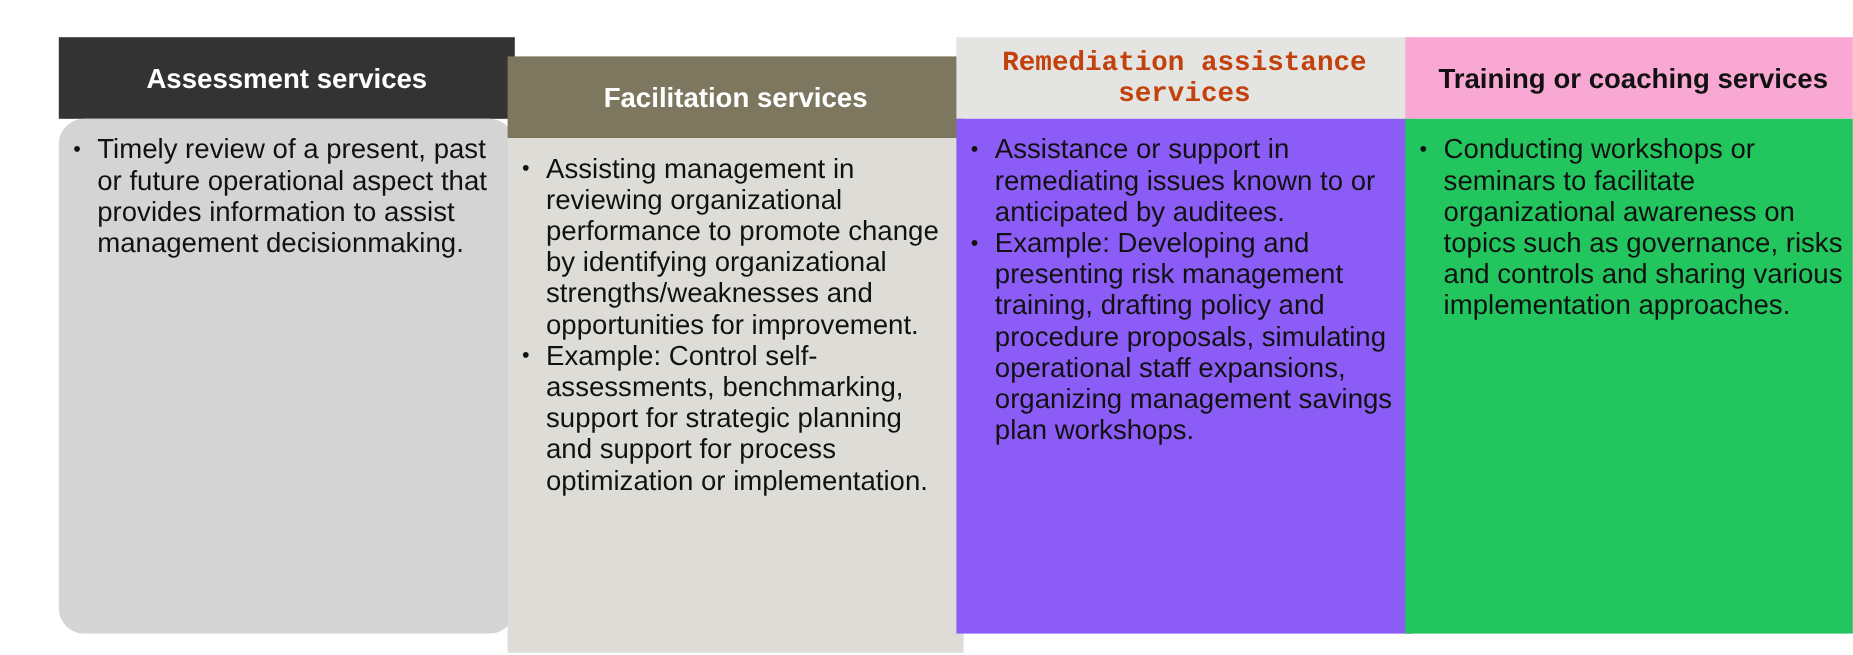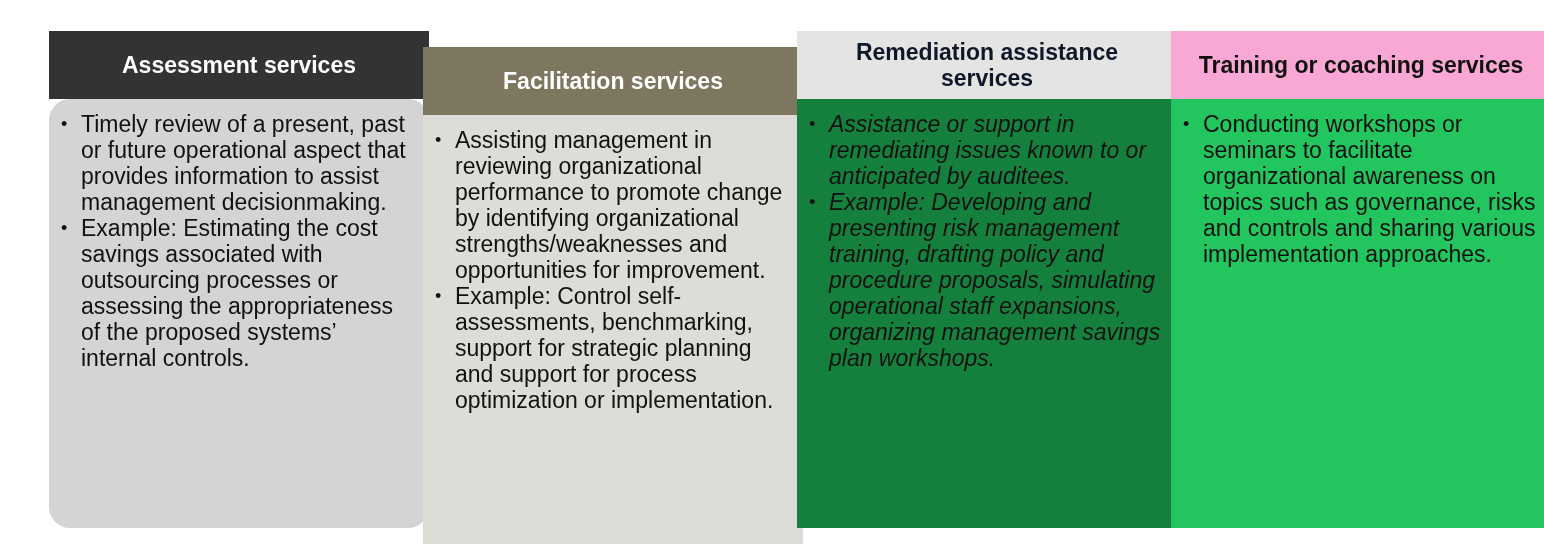--- a/index.html
+++ b/index.html
@@ -20,40 +20,39 @@
 </head>
 <body>
 
 <div class="col" id="c0">
   <div class="hdr" style="background: rgb(51, 51, 51); color: rgb(255, 255, 255);">
       <span>Assessment services</span>
     </div>
   <div class="body" style="background: rgb(212, 212, 212); border-radius: 21px;">
       <ul>
     <li>Timely review of a present, past or future operational aspect that provides information to assist management decisionmaking.</li>
-    <li>Example: Estimating the cost savings associated with outsourcing processes or assessing the appropriateness of the proposed systems’ internal controls.</li>
   </ul>
     </div>
 </div>
 <div class="col" id="c1">
   <div class="hdr" style="background: rgb(125, 119, 95); color: rgb(255, 255, 255); margin-top: 16px;">
       <span>Facilitation services</span>
     </div>
   <div class="body" style="background: rgb(222, 220, 215);">
       <ul>
     <li>Assisting management in reviewing organizational performance to promote change by identifying organizational strengths/weaknesses and opportunities for improvement.</li>
     <li>Example: Control self-assessments, benchmarking, support for strategic planning and support for process optimization or implementation.</li>
   </ul>
     </div>
 </div>
 <div class="col" id="c2">
-  <div class="hdr" style="background: rgb(228, 228, 226); color: #0f172a;">
+  <div class="hdr" style="background: rgb(228, 228, 226); color: #c2410c; font-family: Liberation Mono, monospace;">
       <span>Remediation assistance services</span>
     </div>
-  <div class="body" style="background: #15803d; font-style: italic;">
+  <div class="body" style="background: #8b5cf6;">
       <ul>
     <li>Assistance or support in remediating issues known to or anticipated by auditees.</li>
     <li>Example: Developing and presenting risk management training, drafting policy and procedure proposals, simulating operational staff expansions, organizing management savings plan workshops.</li>
   </ul>
     </div>
 </div>
 <div class="col" id="c3">
   <div class="hdr" style="background: #f9a8d4; color: rgb(17, 17, 17);">
       <span>Training or coaching services</span>
     </div>

